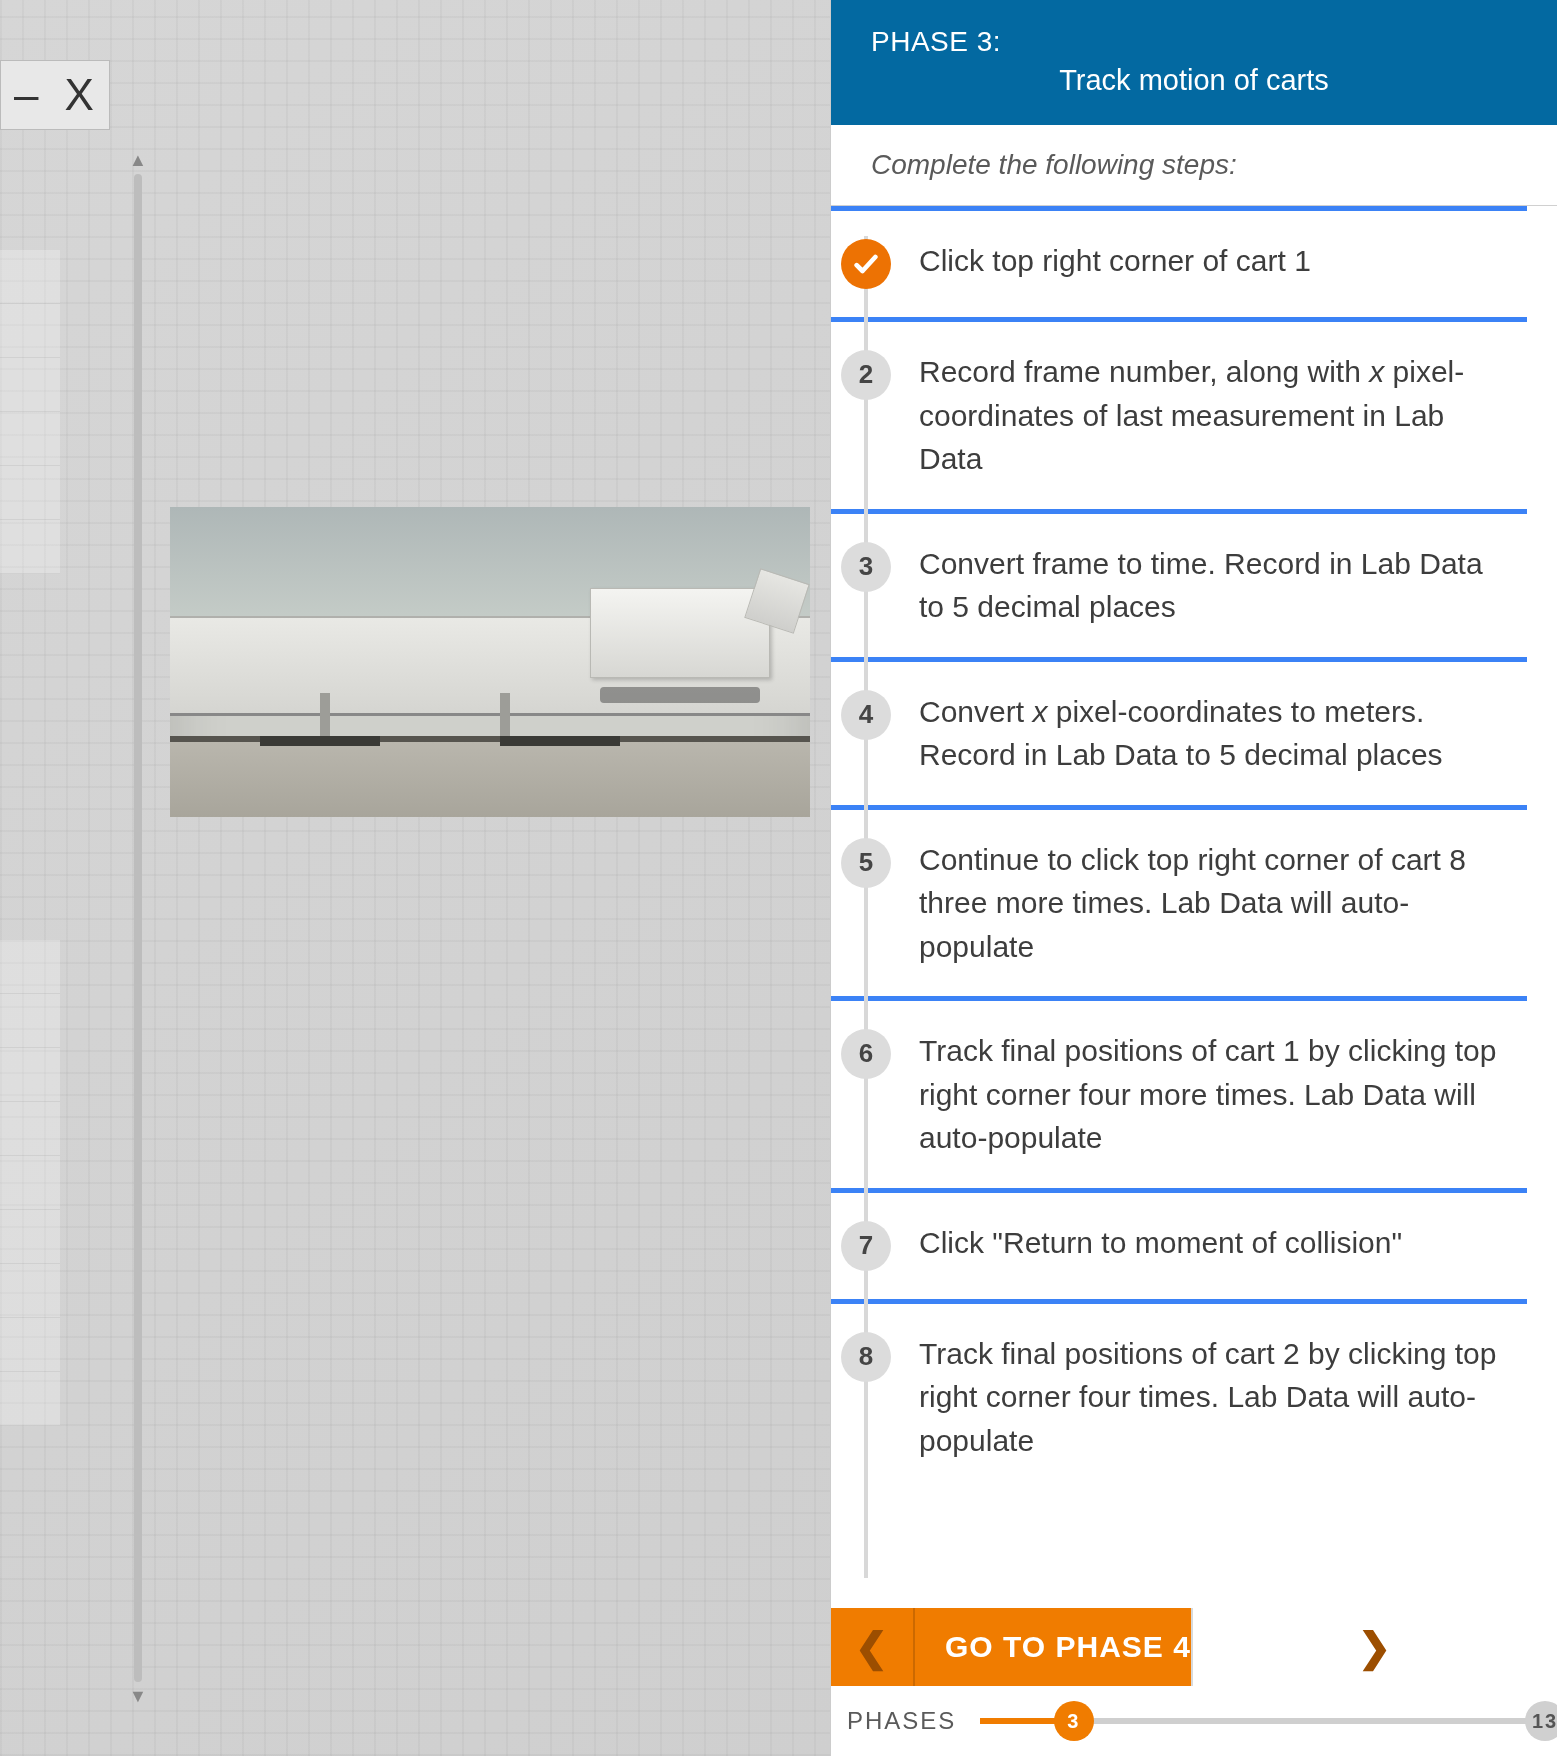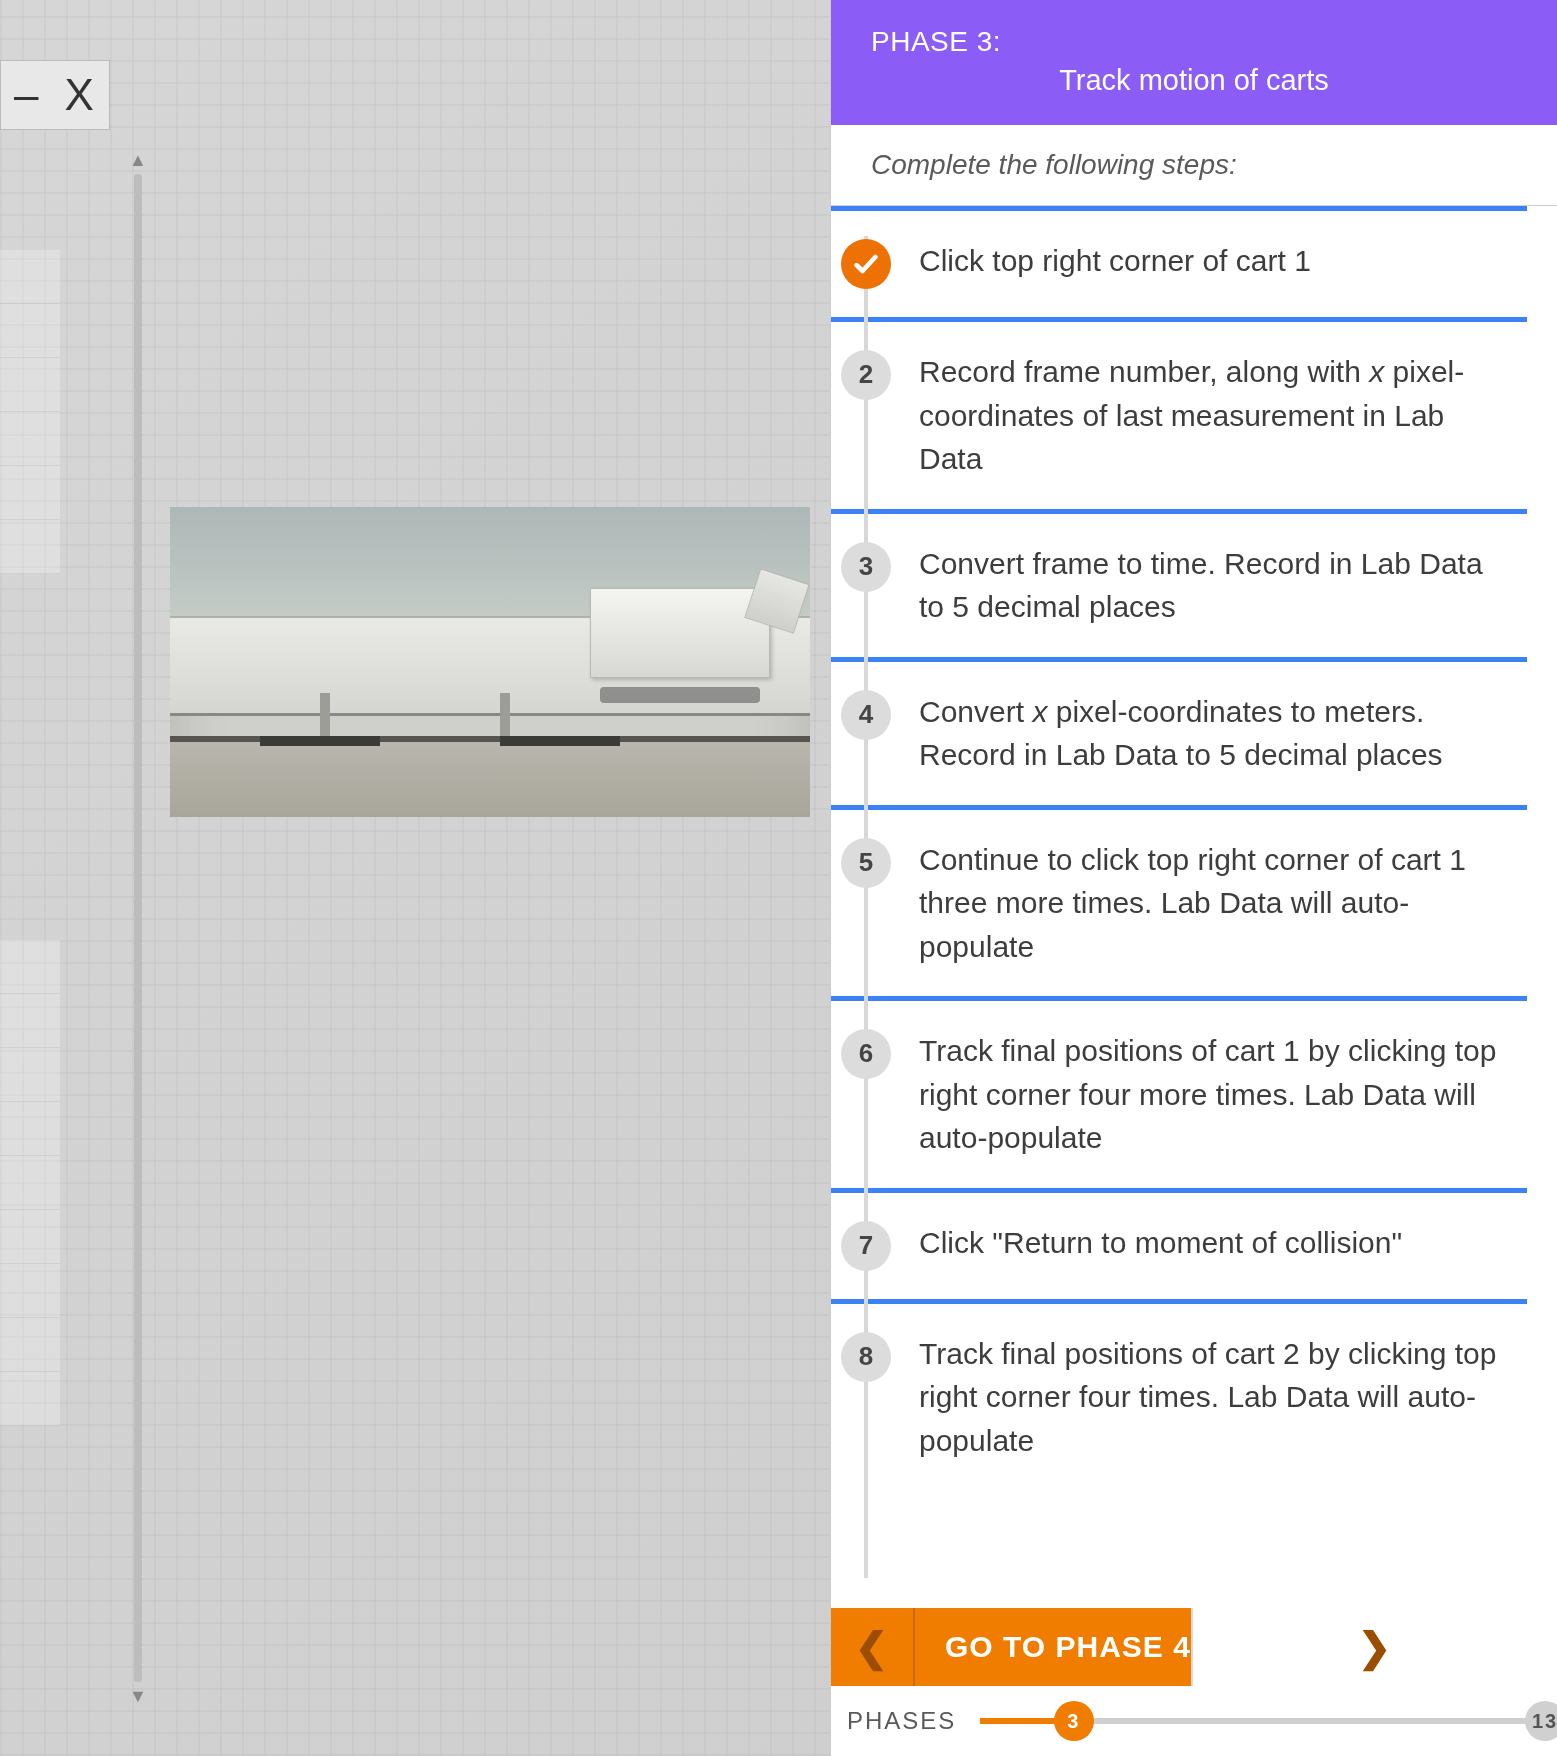--- a/index.html
+++ b/index.html
@@ -131,21 +131,21 @@
   
   .right {
     flex: 1;
     height: 100%;
     background: #ffffff;
     border-left: 1px solid #ccc;
     display: flex;
     flex-direction: column;
   }
   .phase-header {
-    background: #8b5cf6;
+    background: #0369a1;
     color: #fff;
     padding: 26px 40px 28px;
   }
   .phase-header .kicker { font-size: 28px; font-weight: 400; letter-spacing: .5px; }
   .phase-header .title  { font-size: 29px; font-weight: 400; margin-top: 6px; text-align: center; }
 
   .subhead {
     padding: 24px 40px;
     font-size: 28px;
     font-style: italic;
@@ -347,21 +347,21 @@
         <div class="step">
           <div class="badge">3</div>
           <div class="text">Convert frame to time. Record in Lab Data to 5 decimal places</div>
         </div>
         <div class="step">
           <div class="badge">4</div>
           <div class="text">Convert <em>x</em> pixel-coordinates to meters. Record in Lab Data to 5 decimal places</div>
         </div>
         <div class="step">
           <div class="badge">5</div>
-          <div class="text">Continue to click top right corner of cart 1 three more times. Lab Data will auto-populate</div>
+          <div class="text">Continue to click top right corner of cart 8 three more times. Lab Data will auto-populate</div>
         </div>
         <div class="step">
           <div class="badge">6</div>
           <div class="text">Track final positions of cart 1 by clicking top right corner four more times. Lab Data will auto-populate</div>
         </div>
         <div class="step">
           <div class="badge">7</div>
           <div class="text">Click "Return to moment of collision"</div>
         </div>
         <div class="step">

